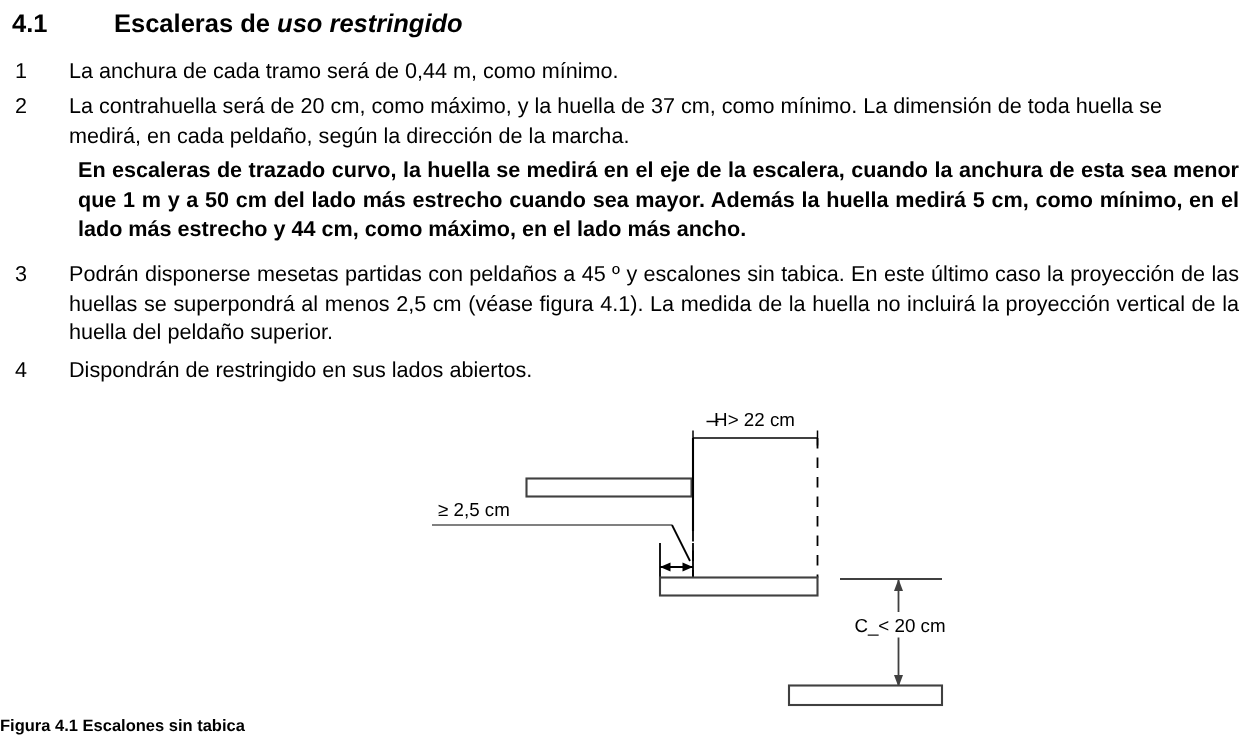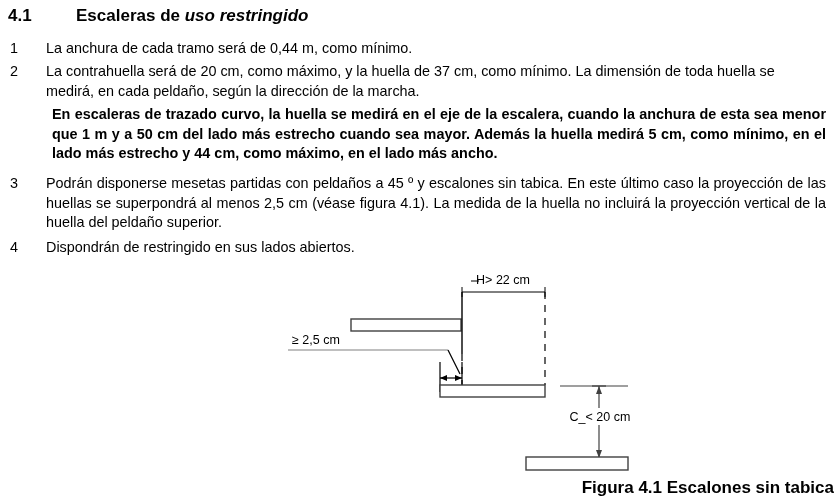--- a/index.html
+++ b/index.html
@@ -89,22 +89,22 @@
     margin-left: 48px;
   }
   .figure svg {
     display: block;
   }
   .caption {
     position: absolute;
     left: 0;
     top: 478px;
     width: 834px;
-    text-align: right;
-    font-size: 17px;
+    text-align: left;
+    font-size: 11px;
     font-weight: bold;
   }
   .fig-label {
     font-family: "Liberation Sans", sans-serif;
     font-size: 12.5px;
     fill: #000000;
   }
 </style>
 </head>
 <body>

